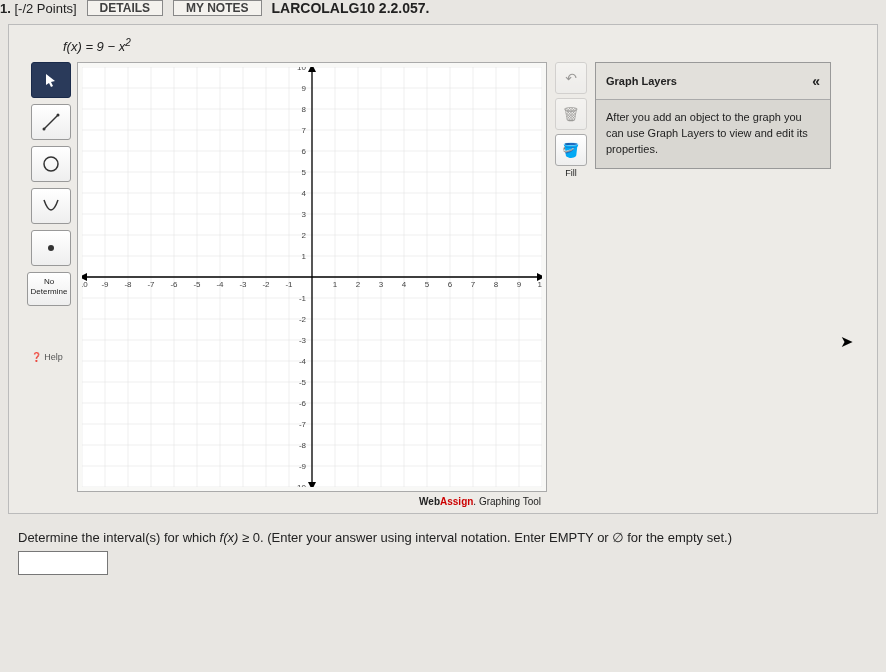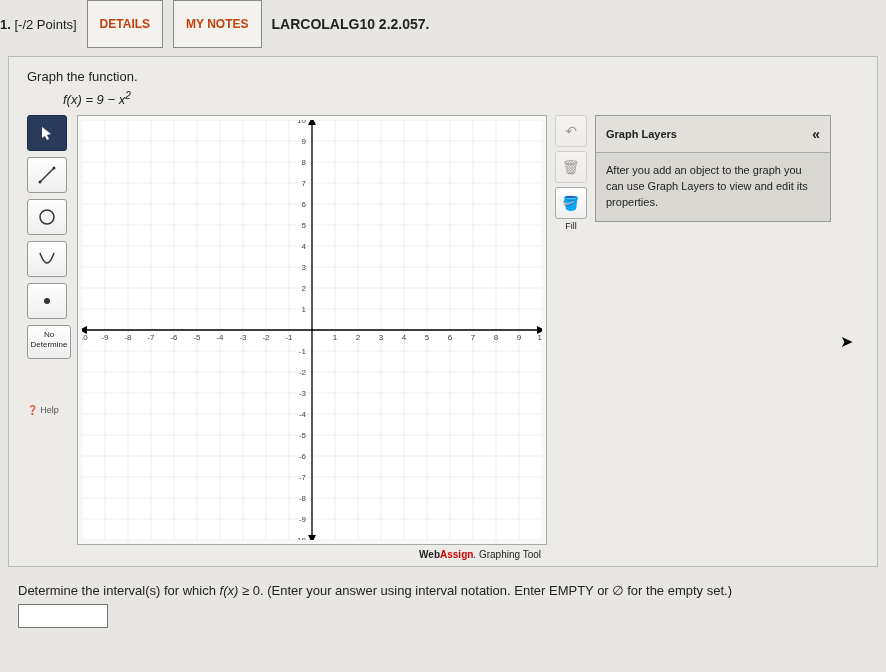--- a/index.html
+++ b/index.html
@@ -14,24 +14,24 @@
     }
     .header-row {
       display: flex;
       align-items: center;
       gap: 10px;
       padding: 0 0 8px 0;
     }
     .header-btn {
       border: 1px solid #888;
       background: #f4f2ee;
-      padding: 16px 12px;
+      padding: 0 12px;
       font-size: 12px;
       font-weight: bold;
-      color: #c2410c;
+      color: #404040;
       cursor: pointer;
     }
     .assignment-code { font-weight: bold; font-size: 14px; }
     .question-box {
       margin: 0 8px;
       border: 1px solid #bbb;
       background: #edebe7;
       padding: 12px 18px 6px 18px;
     }
     .prompt { margin-bottom: 6px; }
@@ -40,21 +40,21 @@
     .graph-area {
       display: flex;
       gap: 6px;
       align-items: flex-start;
     }
     .toolbox {
       display: flex;
       flex-direction: column;
       gap: 6px;
       width: 44px;
-      align-items: flex-start;
+      align-items: flex-end;
     }
     .tool {
       width: 40px;
       height: 36px;
       border: 1px solid #999;
       background: linear-gradient(#fff, #eee);
       display: flex;
       align-items: center;
       justify-content: center;
       font-size: 16px;
@@ -163,21 +163,20 @@
 <body>
 
 <div class="header-row">
   <span><b>1.</b> <span>[-/2 Points]</span></span>
   <button class="header-btn">DETAILS</button>
   <button class="header-btn">MY NOTES</button>
   <span class="assignment-code">LARCOLALG10 2.2.057.</span>
 </div>
 
 <div class="question-box">
-  <div class="prompt">Graph the function.</div>
   <div class="func">
     <span>f(x) = </span><span>9 − x</span><span class="sup">2</span>
   </div>
 
   <div class="graph-area">
 
     <div class="toolbox">
       <div class="tool selected">
         <svg width="14" height="14" viewBox="0 0 14 14">
             <path d="M2 1 L11 8 L7 9 L9 13 L7 14 L5 10 L2 12 Z" fill="#fff"></path>

